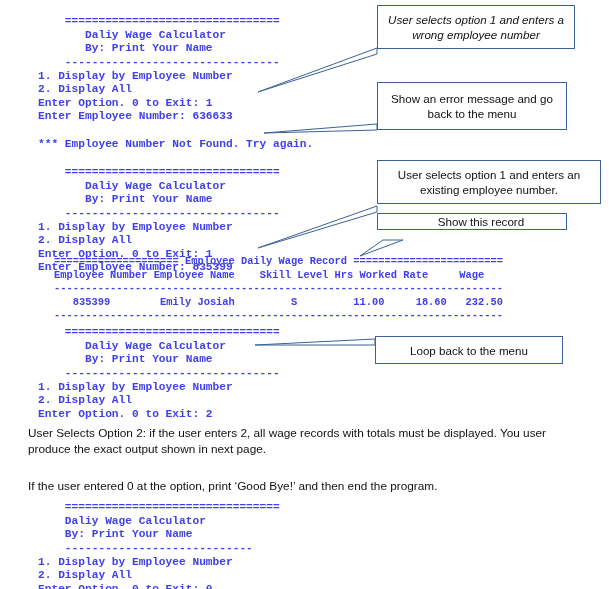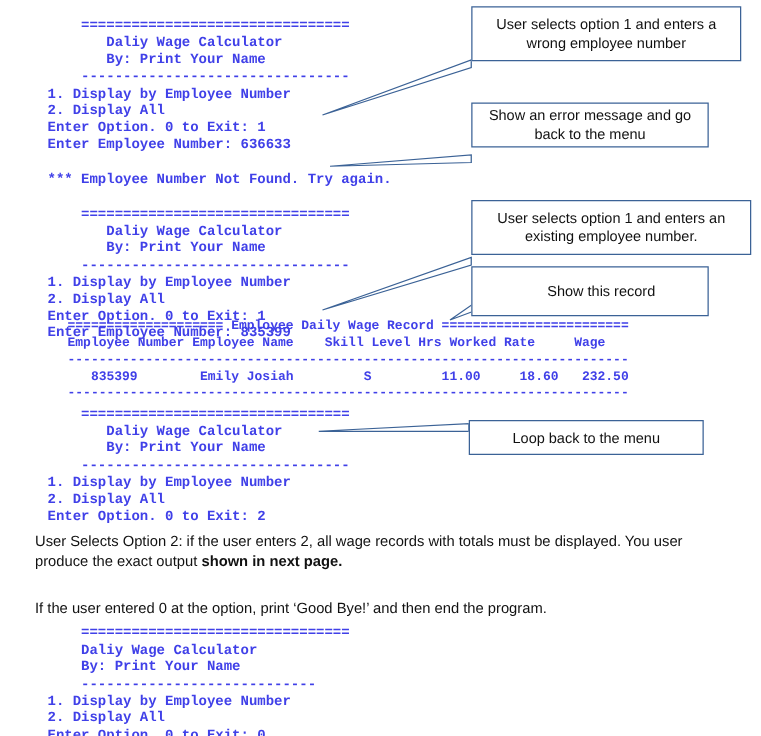--- a/index.html
+++ b/index.html
@@ -58,21 +58,21 @@
   }
 
   
   .para {
     position: absolute;
     font-family: "Liberation Sans", sans-serif;
     font-size: 11.8px;
     line-height: 16px;
     color: #111111;
   }
-  .para b { font-weight: 700; }
+  .para b { font-weight: 400; }
 
   .para-inline { display: inline; }
 </style>
 </head>
 <body>
 
 <svg id="leaders" viewBox="0 0 609 589" width="609" height="589">
 
   <polygon points="258,92 377,48 377,54" fill="none" stroke="#3B6296" stroke-width="1"></polygon>
 
@@ -112,33 +112,33 @@
 ------------------------------------------------------------------------</span></pre>
 
 <pre class="console" style="left:38px; top:315px;"><span>    ================================
        Daliy Wage Calculator
        By: Print Your Name
     --------------------------------
 1. Display by Employee Number
 2. Display All
 Enter Option. 0 to Exit: 2</span></pre>
 
-<div class="callout" style="left:377px; top:5px; width:216px; height:44px;">
+<div class="callout" style="left:377px; top:5px; width:198px; height:44px;font-style:italic;">
   <span>User selects option 1 and enters a wrong employee number</span>
 </div>
 
-<div class="callout" style="left:377px; top:82px; width:190px; height:36px;">
+<div class="callout" style="left:377px; top:82px; width:190px; height:48px;">
   <span>Show an error message and go back to the menu</span>
 </div>
 
 <div class="callout" style="left:377px; top:160px; width:224px; height:44px;">
   <span>User selects option 1 and enters an existing employee number.</span>
 </div>
 
-<div class="callout" style="left:377px; top:213px; width:190px; height:40px;padding-left:24px;">
+<div class="callout" style="left:377px; top:213px; width:190px; height:17px;padding-left:24px;">
   <span>Show this record</span>
 </div>
 
 <div class="callout" style="left:375px; top:336px; width:188px; height:28px;">
   <span>Loop back to the menu</span>
 </div>
 
 <div class="para" style="left:28px; top:425px; width:556px;">
   <span class="para-inline">User Selects Option 2: if the user enters 2, all wage records with totals must be displayed. You user produce the exact output </span><b class="para-inline">shown in next page.</b>
 </div>

